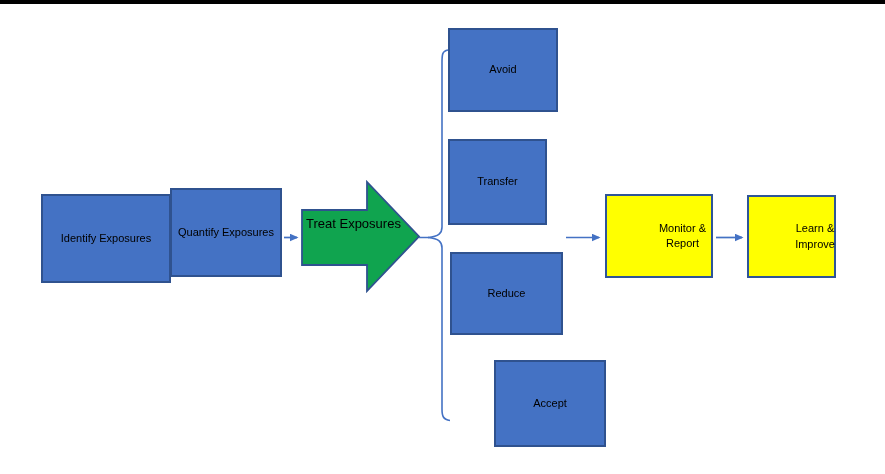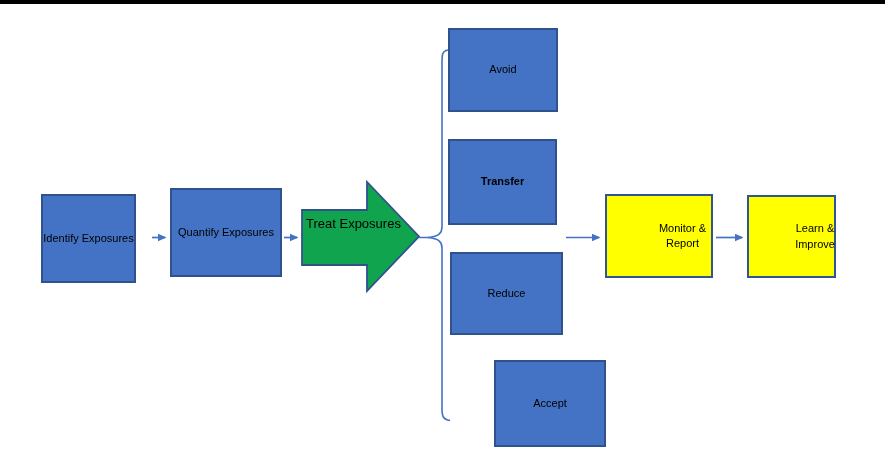--- a/index.html
+++ b/index.html
@@ -34,24 +34,24 @@
   }
   .blue-node {
     background: var(--box-blue, #4472C4);
     border: 2px solid var(--box-border, #2F528F);
   }
   .yellow-node {
     background: var(--yellow, #FFFF00);
     border: 2px solid var(--yellow-border, #2F5597);
     padding-left: 47px;
   }
-  #node-identify { left: 41px;  top: 194px; width: 95px; height: 89px; }
+  #node-identify { left: 41px;  top: 194px; width: 130px; height: 89px; }
   #node-quantify { left: 170px; top: 188px; width: 112px; height: 89px; }
   #node-avoid    { left: 448px; top: 28px;  width: 110px; height: 84px; }
-  #node-transfer { left: 448px; top: 139px; width: 109px; height: 86px; font-weight: bold; }
+  #node-transfer { left: 448px; top: 139px; width: 99px; height: 86px; }
   #node-reduce   { left: 450px; top: 252px; width: 113px; height: 83px; }
   #node-accept   { left: 450px; top: 360px; width: 112px; height: 87px; margin-left: 44px; }
   #node-monitor  { left: 605px; top: 194px; width: 108px; height: 84px; }
   #node-learn    { left: 747px; top: 195px; width: 89px; height: 83px; }
   #treat-label {
     position: absolute;
     left: 306px; top: 211px;
     width: 104px;
     text-align: left;
     color: var(--text, #000);

